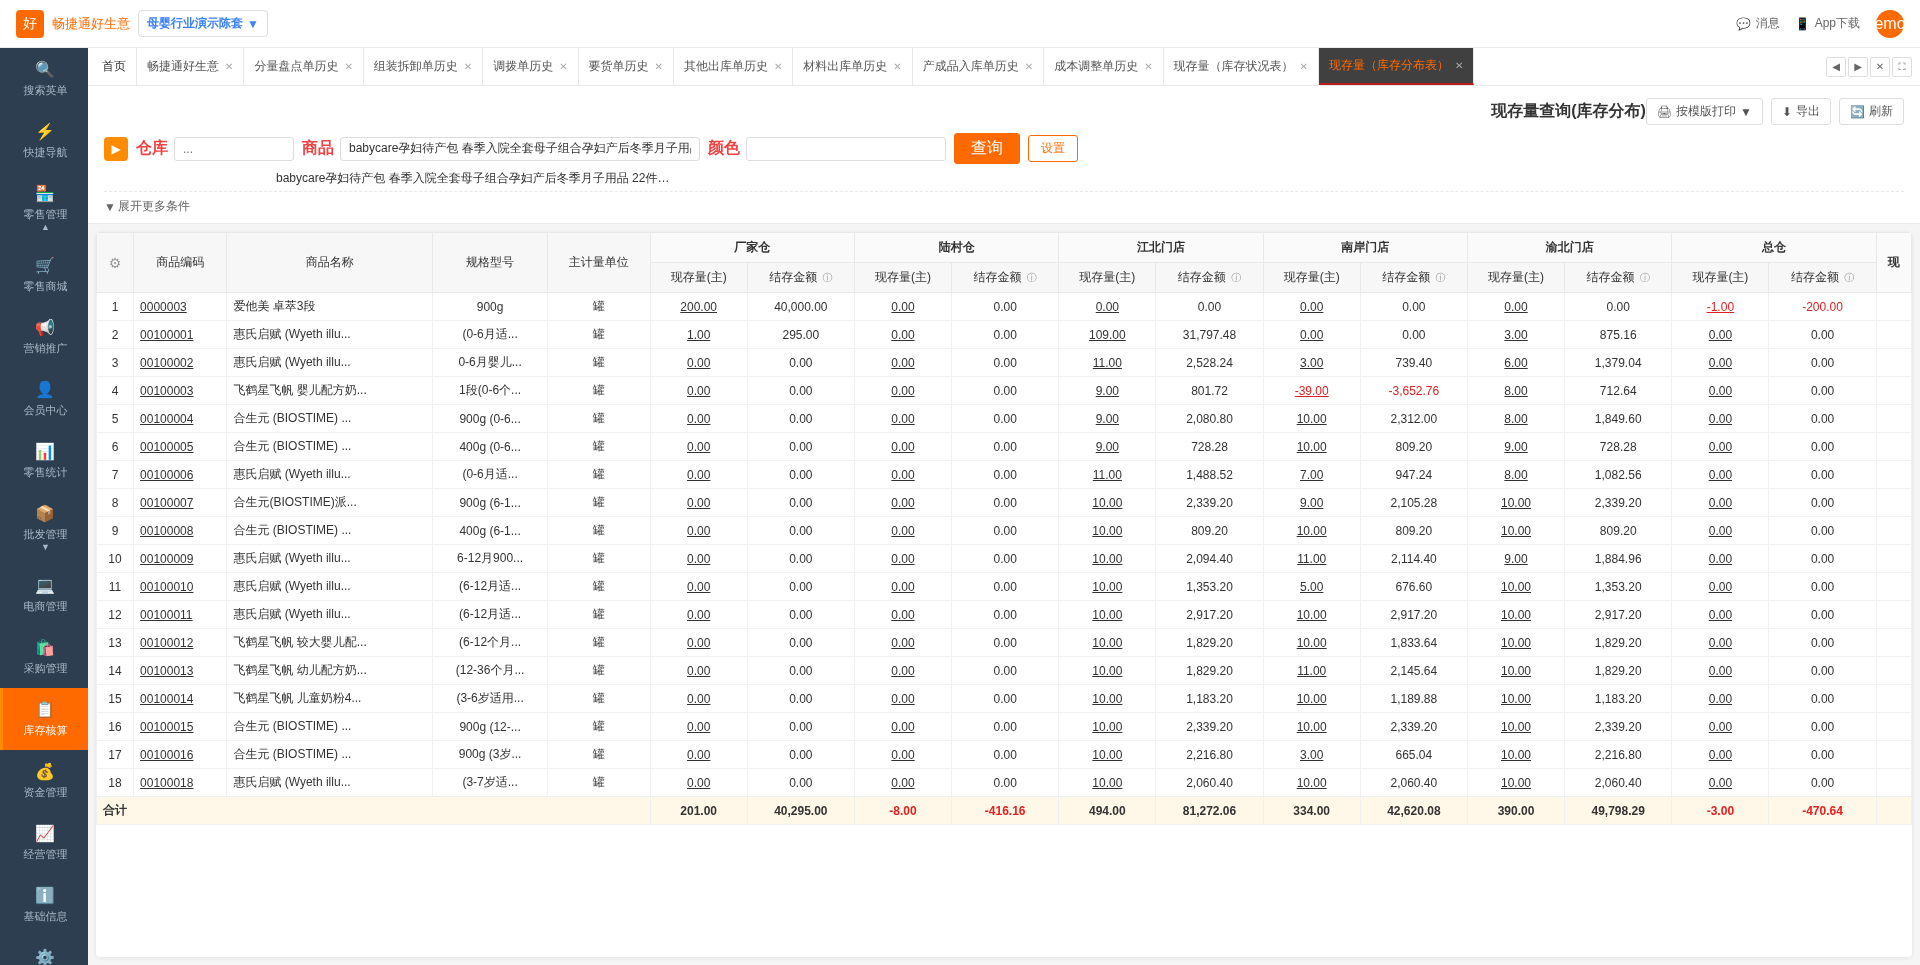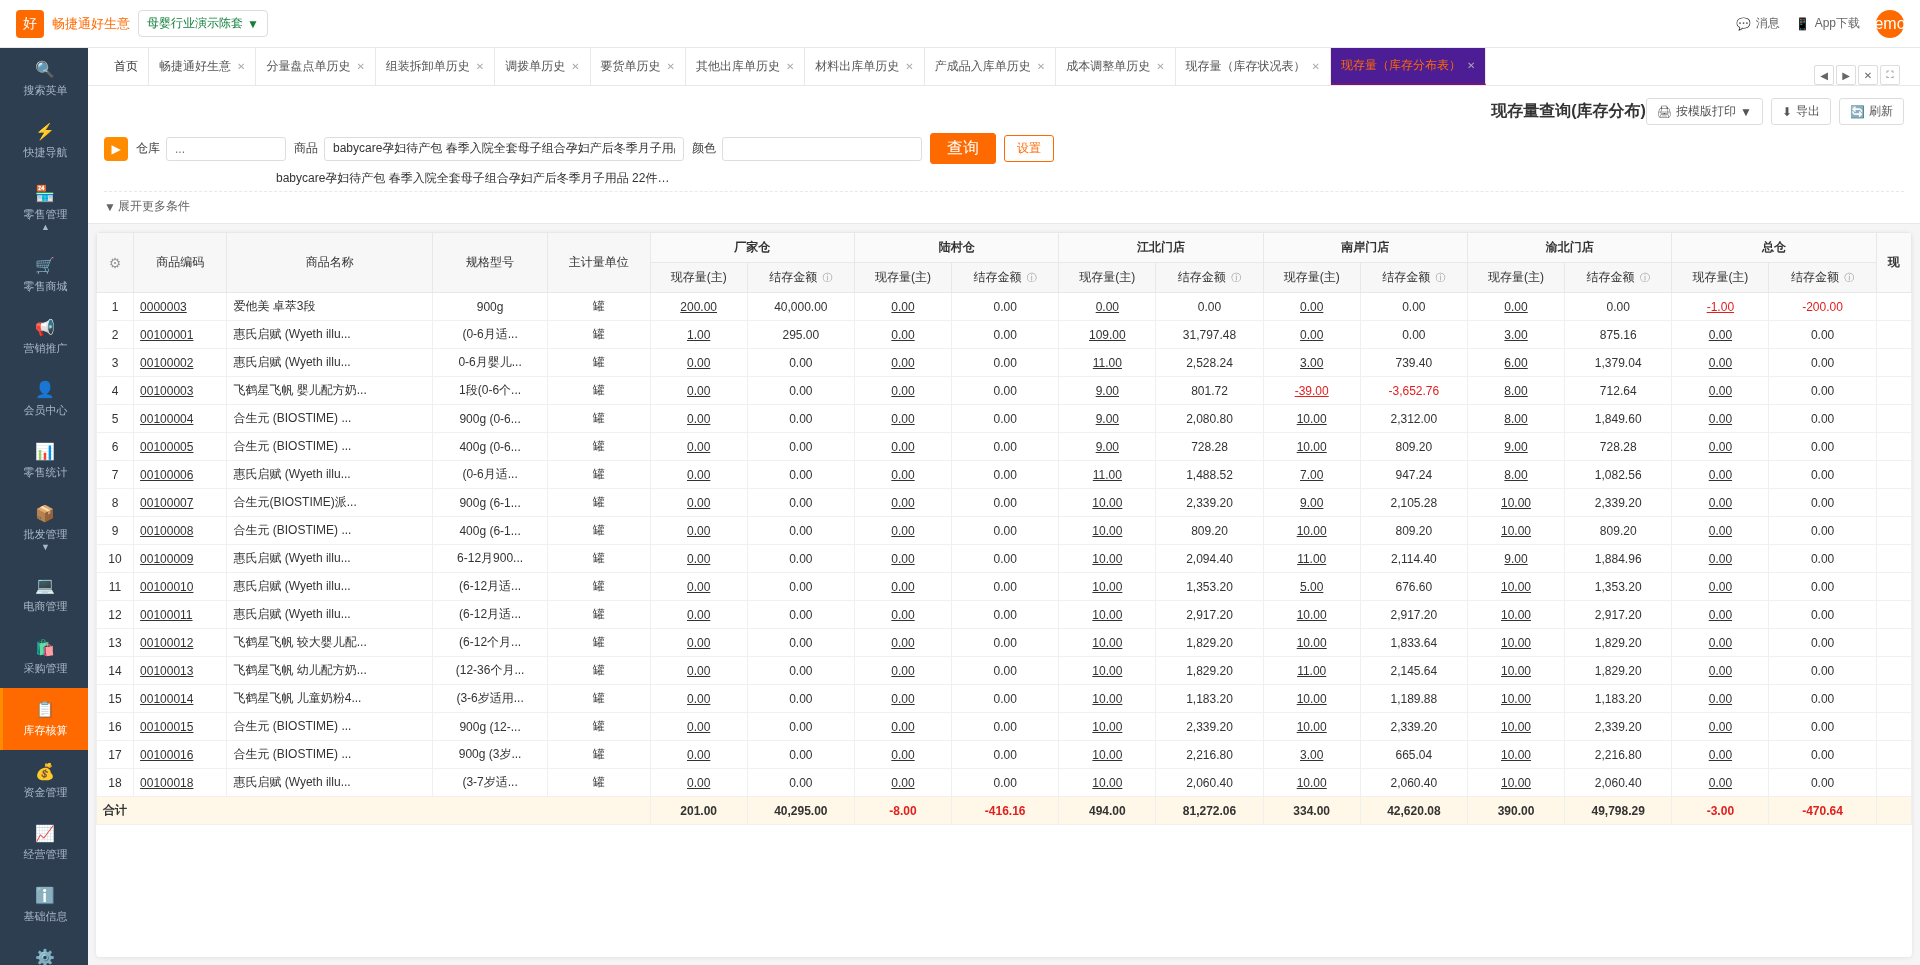--- a/index.html
+++ b/index.html
@@ -14,21 +14,21 @@
       justify-content: space-between;
       padding: 0 16px;
       border-bottom: 1px solid #e8e8e8;
       position: fixed;
       top: 0; left: 0; right: 0;
       z-index: 100;
     }
     .top-bar-left { display: flex; align-items: center; gap: 8px; }
     .logo { display: flex; align-items: center; gap: 4px; color: #ff6a00; font-weight: normal; font-size: 13px; }
     .logo-icon { width: 28px; height: 28px; background: #ff6a00; border-radius: 4px; display: flex; align-items: center; justify-content: center; color: white; font-size: 14px; }
-    .brand-selector { display: flex; align-items: center; gap: 4px; color: #15803d; cursor: pointer; font-size: 12px; padding: 4px 8px; border: 1px solid #ddd; border-radius: 4px; }
+    .brand-selector { display: flex; align-items: center; gap: 4px; color: #3b82f6; cursor: pointer; font-size: 12px; padding: 4px 8px; border: 1px solid #ddd; border-radius: 4px; font-weight: bold; }
     .top-bar-right { display: flex; align-items: center; gap: 16px; color: #666; font-size: 12px; }
     .top-bar-right .item { display: flex; align-items: center; gap: 4px; cursor: pointer; }
     .avatar { width: 28px; height: 28px; border-radius: 50%; background: #ff6a00; color: white; display: flex; align-items: center; justify-content: center; font-size: 16px; }
 
     
     .sidebar {
       position: fixed;
       top: 48px;
       left: 0;
       width: 88px;
@@ -61,24 +61,24 @@
       flex-direction: column;
       height: calc(965px - 48px);
       overflow: hidden;
     }
 
     
     .tab-bar {
       background: #fff;
       border-bottom: 1px solid #e8e8e8;
       display: flex;
-      align-items: flex-end;
+      align-items: center;
       height: 38px;
       overflow: hidden;
-      padding: 0 16px;
+      padding: 0 4px;
       flex-shrink: 0;
       gap: 48px;
     }
     .tab-bar-inner {
       display: flex;
       align-items: center;
       flex: 1;
       overflow: hidden;
       height: 100%;
     }
@@ -88,21 +88,21 @@
       padding: 0 10px;
       height: 100%;
       font-size: 12px;
       cursor: pointer;
       white-space: nowrap;
       border-right: 1px solid #e8e8e8;
       color: #555;
       gap: 4px;
       flex-shrink: 0;
     }
-    .tab.active { color: #ff6a00; background: #4c1d95; border-bottom: 2px solid #701a75; }
+    .tab.active { color: #ff6a00; background: #404040; border-bottom: 2px solid #b91c1c; }
     .tab.home { color: #333; font-weight: 500; }
     .tab .close-btn { color: #aaa; font-size: 10px; margin-left: 2px; }
     .tab-nav-btns { display: flex; align-items: center; gap: 2px; padding: 0 4px; }
     .tab-nav-btn { width: 20px; height: 20px; border: 1px solid #ddd; border-radius: 2px; cursor: pointer; display: flex; align-items: center; justify-content: center; color: #666; font-size: 10px; background: #fff; }
 
     
     .page-content {
       flex: 1;
       background: #f5f5f5;
       overflow: hidden;
@@ -137,21 +137,21 @@
       align-items: center;
       gap: 8px;
       flex-wrap: wrap;
       padding: 0 0 4px;
     }
     .search-field {
       display: flex;
       align-items: center;
       gap: 6px;
     }
-    .search-label { color: #404040; font-size: 12px; white-space: nowrap; }
+    .search-label { color: #ef4444; font-size: 16px; white-space: nowrap; font-weight: bold; }
     .search-input {
       border: 1px solid #ddd;
       border-radius: 3px;
       padding: 4px 8px;
       font-size: 12px;
       color: #333;
       width: 120px;
     }
     .search-input-wide {
       border: 1px solid #ddd;

